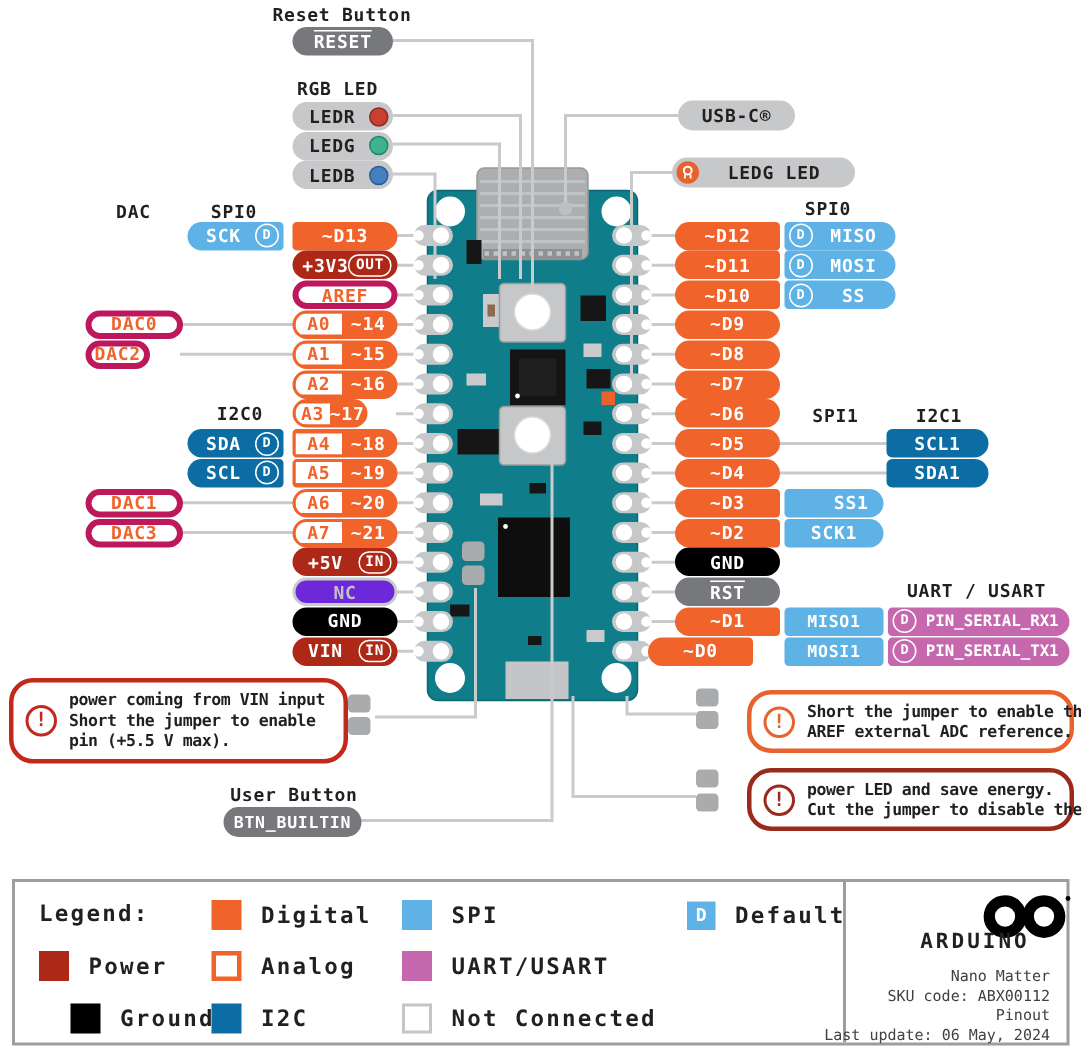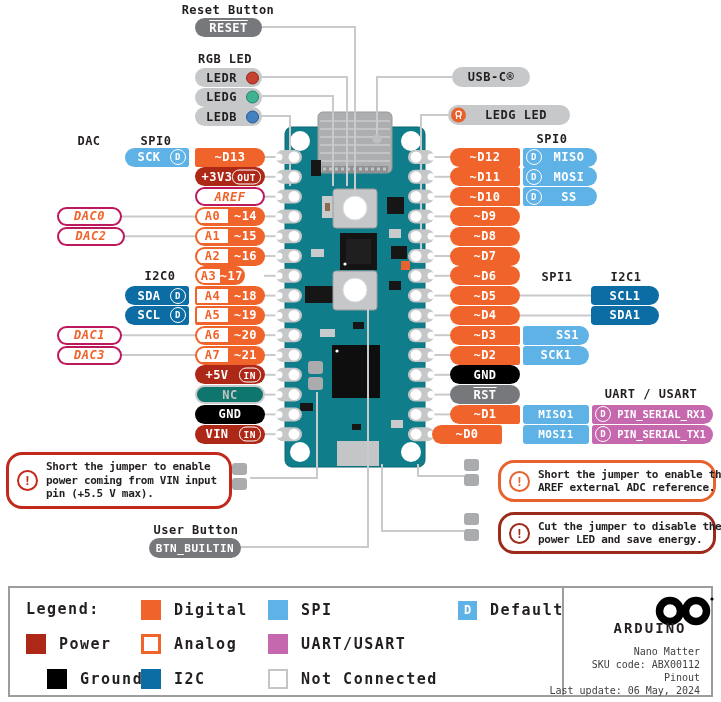--- a/index.html
+++ b/index.html
@@ -9,22 +9,22 @@
   .hdr{position:absolute;font:700 12px "DejaVu Sans Mono",monospace;color:#231F20;text-align:center;letter-spacing:0.5px;}
   .pill{position:absolute;height:19px;border-radius:10px;display:flex;align-items:center;justify-content:center;
         font:700 12px "DejaVu Sans Mono",monospace;color:#fff;letter-spacing:0.5px;box-sizing:border-box;z-index:3;}
   .digital{background:#F0642C;}
   .power{background:#AE2818;}
   .ground{background:#000;}
   .graydark{background:#77787B;}
   .spi{background:#5FB2E5;}
   .i2cdark{background:#0C6CA4;}
   .uart{background:#C668AE;font-size:10.5px;letter-spacing:0;}
-  .ncpill{background:#0f766e;border:2px solid #C9CACB;color:#C1C2C4;}
-  .outline{background:#fff;border:2px solid #be185d;color:#F0642C;font-style:italic;}
+  .ncpill{background:#6d28d9;border:2px solid #C9CACB;color:#C1C2C4;}
+  .outline{background:#fff;border:4px solid #be185d;color:#F0642C;}
   .graylight{background:#C7C8CA;color:#231F20;}
   .smalltxt{font-size:11px;}
   .ovl{text-decoration:overline;}
   .apill{background:#F0642C;border:2px solid #F0642C;padding:0;overflow:hidden;display:flex;}
   .acell{background:#fff;color:#F0642C;width:31px;display:flex;align-items:center;justify-content:center;
          font:700 12px "DejaVu Sans Mono",monospace;}
   .acell2{flex:1;display:flex;align-items:center;justify-content:center;color:#fff;}
   .dbadge{width:14px;height:14px;border:1.7px solid #fff;border-radius:50%;flex:0 0 auto;
           display:flex;align-items:center;justify-content:center;font:700 9px "DejaVu Sans Mono",monospace;color:#fff;
           position:absolute;top:50%;transform:translateY(-50%);}
@@ -326,21 +326,21 @@
         <span class="iobadge">OUT</span>
       </div>
       <div class="pill outline" style="left: 195px; top: 187.1px; width: 70px;">
         <span>AREF</span>
       </div>
       <div class="pill outline" style="left: 57px; top: 206.9px; width: 65px;">DAC0</div>
       <div class="pill apill" style="left: 195px; top: 206.9px; width: 70px;">
         <span class="acell">A0</span>
         <span class="acell2">~14</span>
       </div>
-      <div class="pill outline" style="left: 57px; top: 226.7px; width: 68px;">DAC2</div>
+      <div class="pill outline" style="left: 57px; top: 226.7px; width: 43px;">DAC2</div>
       <div class="pill apill" style="left: 195px; top: 226.7px; width: 70px;">
         <span class="acell">A1</span>
         <span class="acell2">~15</span>
       </div>
       <div class="pill apill" style="left: 195px; top: 246.5px; width: 70px;">
         <span class="acell">A2</span>
         <span class="acell2">~16</span>
       </div>
       <div class="pill apill" style="left: 195px; top: 266.3px; width: 50px;">
         <span class="acell">A3</span>
@@ -435,37 +435,37 @@
         <span>~D0</span>
       </div>
       <div class="pill spi smalltxt" style="left: 523px; top: 424.7px; width: 66px; border-radius: 3px;">MOSI1</div>
       <div class="pill uart" style="left: 592px; top: 424.7px; width: 121px; border-radius: 3px 10px 10px 3px; padding-left: 18px;">PIN_SERIAL_TX1<span class="dbadge" style="left: 3px;">D</span></div>
     </div>
 
   <div id="callouts">
       <div class="callout" style="left: 6px; top: 452px; width: 226px; height: 57px; border: 3px solid rgb(195, 40, 28);">
         <span class="alert" style="border: 2.5px solid rgb(195, 40, 28); color: rgb(195, 40, 28);">!</span>
         <div>
+          <div class="c-line">power coming from VIN input</div>
           <div class="c-line">Short the jumper to enable</div>
-          <div class="c-line">power coming from VIN input</div>
           <div class="c-line">pin (+5.5 V max).</div>
         </div>
       </div>
       <div class="callout" style="left: 498px; top: 460px; width: 218px; height: 42px; border: 3px solid rgb(232, 98, 45);">
         <span class="alert" style="border: 2.5px solid rgb(232, 98, 45); color: rgb(232, 98, 45);">!</span>
         <div>
           <div class="c-line">Short the jumper to enable the</div>
           <div class="c-line">AREF external ADC reference.</div>
         </div>
       </div>
       <div class="callout" style="left: 498px; top: 512px; width: 218px; height: 42px; border: 3px solid rgb(156, 42, 28);">
         <span class="alert" style="border: 2.5px solid rgb(156, 42, 28); color: rgb(156, 42, 28);">!</span>
         <div>
+          <div class="c-line">power LED and save energy.</div>
           <div class="c-line">Cut the jumper to disable the</div>
-          <div class="c-line">power LED and save energy.</div>
         </div>
       </div>
     </div>
 
   <div class="hdr" style="left:136px;top:523px;width:120px;">User Button</div>
   <div class="pill graydark" style="left:149px;top:538px;width:92px;height:20px;font-size:11px;">BTN_BUILTIN</div>
 
   <div id="legend-box">
     <div id="legend-divider"></div>
     <div class="lg-label" style="position:absolute;left:16px;top:12px;">Legend:</div>

